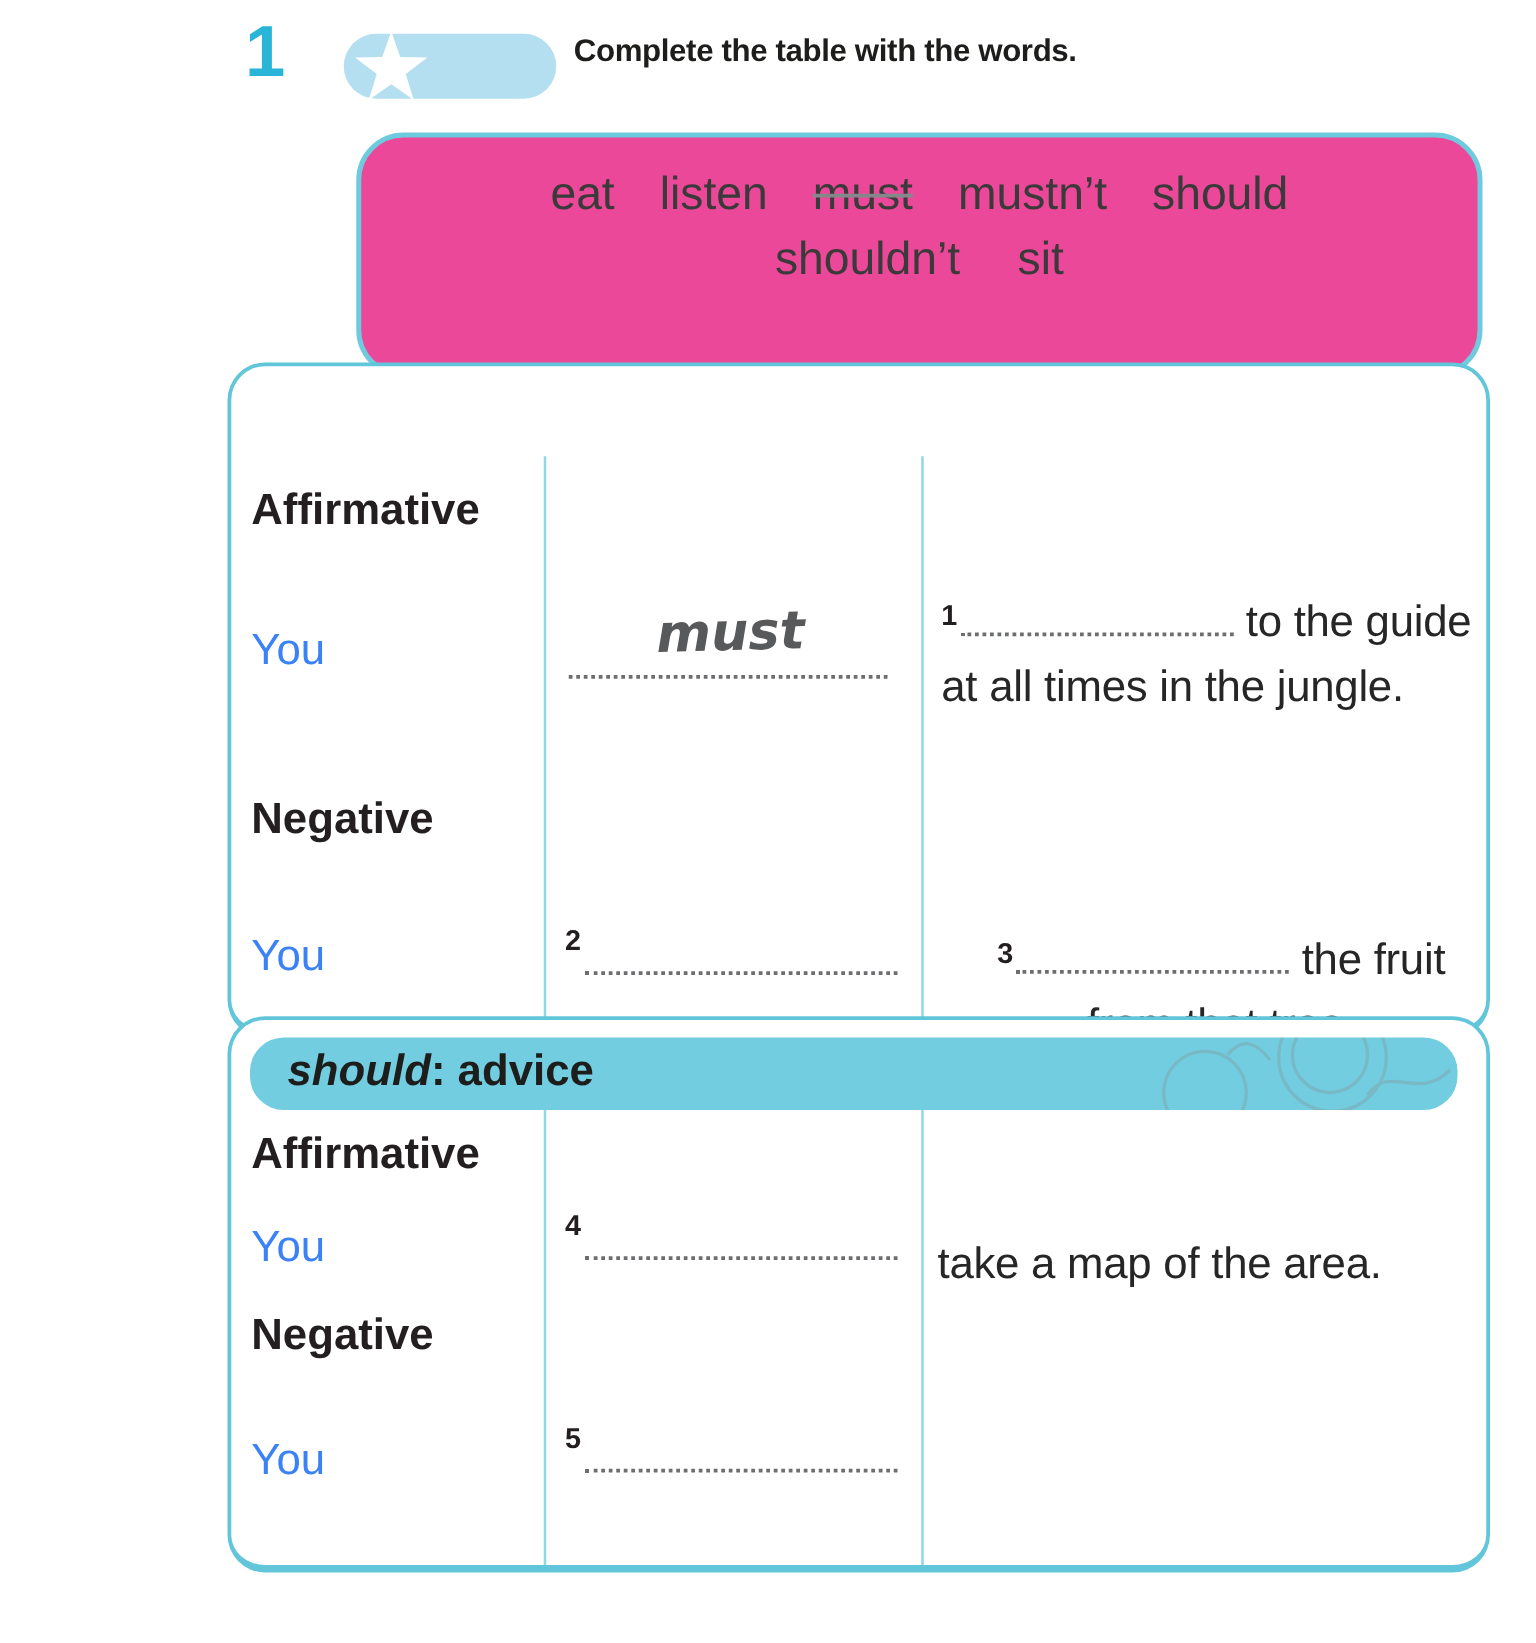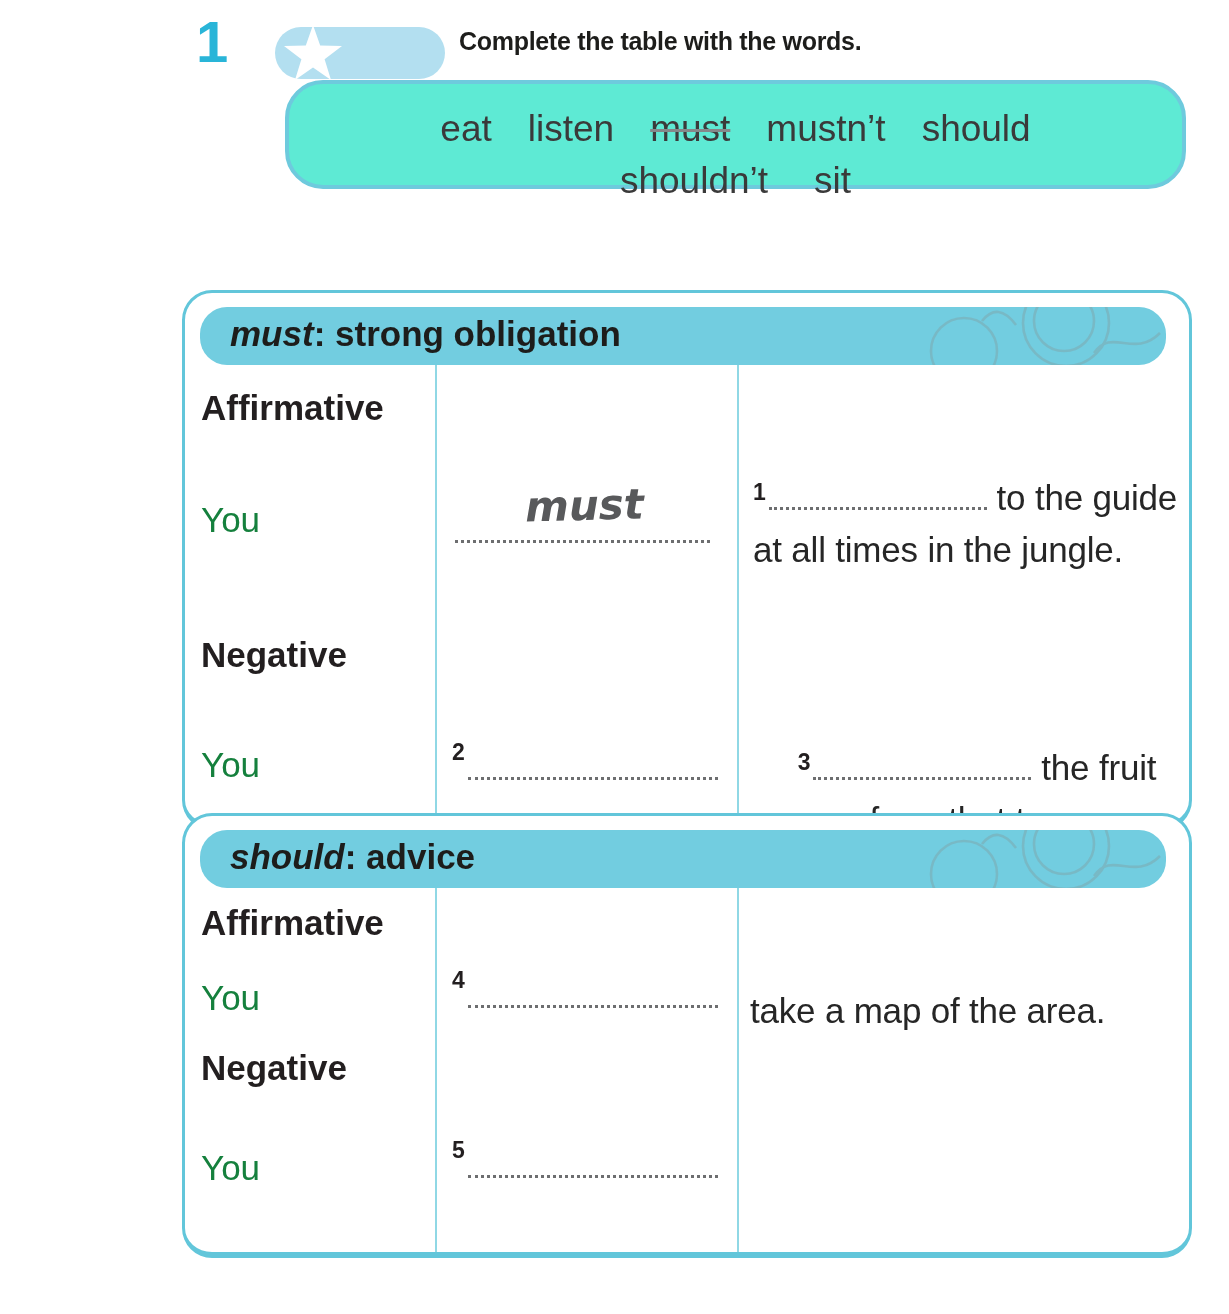--- a/index.html
+++ b/index.html
@@ -6,41 +6,41 @@
   .page{position:relative;width:1229px;height:1314px;background:#fff;overflow:hidden;
         font-family:"Liberation Sans",sans-serif;color:#2b2b2b;}
 
   
   .ex-number{position:absolute;left:196px;top:8px;font-size:58px;font-weight:bold;color:#29b5d8;}
   .badge{position:absolute;left:275px;top:27px;width:170px;height:52px;background:#b3dff0;border-radius:26px;}
   .badge svg{position:absolute;left:8px;top:-6px;}
   .instruction{position:absolute;left:459px;top:27px;font-size:25px;font-weight:bold;color:#1d1d1b;letter-spacing:-0.3px;}
 
   
-  .word-bank{position:absolute;left:285px;top:80px;width:901px;height:109px;box-sizing:border-box;
-             border:4px solid #6ecadd;border-radius:38px;background:#5eead4;}
+  .word-bank{position:absolute;left:285px;top:106px;width:901px;height:196px;box-sizing:border-box;
+             border:4px solid #6ecadd;border-radius:38px;background:#ec4899;}
   .wb-line{display:flex;justify-content:center;gap:36px;font-size:37px;color:#3a3a3a;}
   .wb-line1{margin-top:24px;}
   .wb-line2{margin-top:10px;gap:46px;}
   .struck{text-decoration:line-through;text-decoration-thickness:3px;text-decoration-color:#85888a;}
 
   
   .gtable{position:absolute;left:182px;width:1010px;box-sizing:border-box;background:#fff;
           border:3px solid #62c6da;border-bottom-width:6px;border-radius:30px;}
   #table-must{top:290px;height:540px;}
   #table-should{top:813px;height:445px;}
   .gt-header{position:absolute;left:15px;top:14px;width:966px;height:58px;background:#72cde0;
              border-radius:27px;overflow:hidden;}
   .gt-title{position:absolute;left:30px;top:7px;font-size:35px;font-weight:bold;color:#1d1d1b;white-space:nowrap;}
   .gt-title .kw{font-style:italic;}
   .gt-deco{position:absolute;right:0;top:0;}
   .divider{position:absolute;top:72px;bottom:0;width:2px;background:#90d8e5;}
   .div1{left:250px;} .div2{left:552px;}
 
-  .lbl{position:absolute;left:16px;font-size:35px;white-space:nowrap;color:#15803d;}
+  .lbl{position:absolute;left:16px;font-size:35px;white-space:nowrap;color:#3b82f6;}
   .lbl.bold{font-weight:bold;color:#231f20;text-align:center;}
 
   .blank{display:inline-block;border-bottom:3px dotted #6d6e70;}
   .num{display:inline-block;font-size:23px;font-weight:bold;color:#231f20;
        vertical-align:top;position:relative;top:-6px;margin-right:3px;}
 
   .cell-blank{position:absolute;white-space:nowrap;}
   .cell-blank .blank{width:250px;height:32px;}
 
   .answer-wrap{position:absolute;left:270px;top:188px;width:258px;text-align:center;}
@@ -72,34 +72,20 @@
       <span class="wb-word">mustn’t</span>
       <span class="wb-word">should</span>
     </div>
     <div class="wb-line wb-line2">
       <span class="wb-word">shouldn’t</span>
       <span class="wb-word">sit</span>
     </div>
   </div>
 
   <div class="gtable" id="table-must">
-    <div class="gt-header">
-      <div class="gt-title">
-        <span class="kw">must</span><span>: strong obligation</span>
-      </div>
-      <svg class="gt-deco" width="250" height="58" viewBox="0 0 250 58">
-        <g fill="none" stroke="#7ea9b0" stroke-width="2.6" opacity="0.55">
-          <circle cx="48" cy="44" r="33"></circle>
-          <path d="M66 14 q 16 -20 34 4"></path>
-          <circle cx="148" cy="14" r="30"></circle>
-          <circle cx="150" cy="16" r="43"></circle>
-          <path d="M178 46 c 18 -26 40 6 66 -20"></path>
-        </g>
-      </svg>
-    </div>
     <div class="divider div1"></div>
     <div class="divider div2"></div>
 
     <div class="lbl bold" style="top:95px;">Affirmative</div>
     <div class="lbl" style="top:207px;">You</div>
     <div class="lbl bold" style="top:342px;">Negative</div>
     <div class="lbl" style="top:452px;">You</div>
 
     <div class="answer-wrap">
       <span class="answer-text">must</span>

